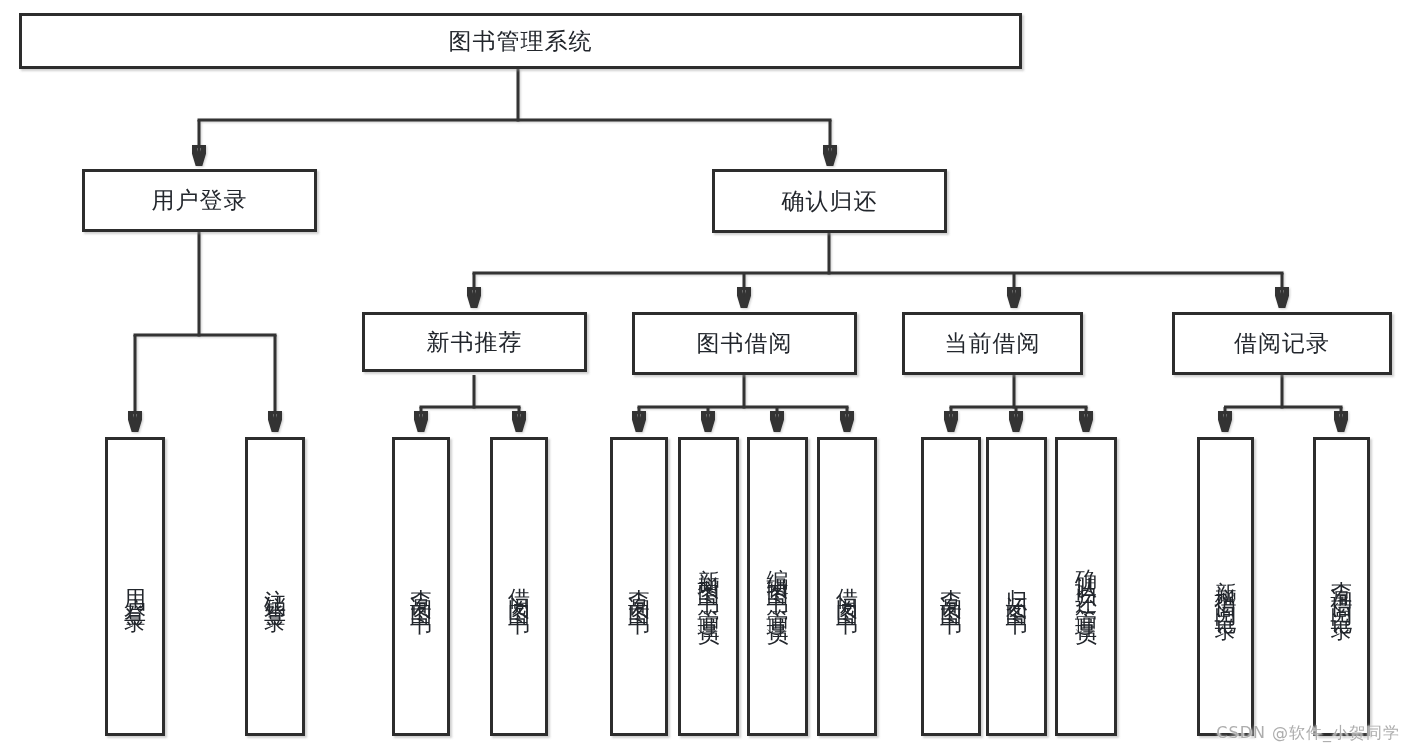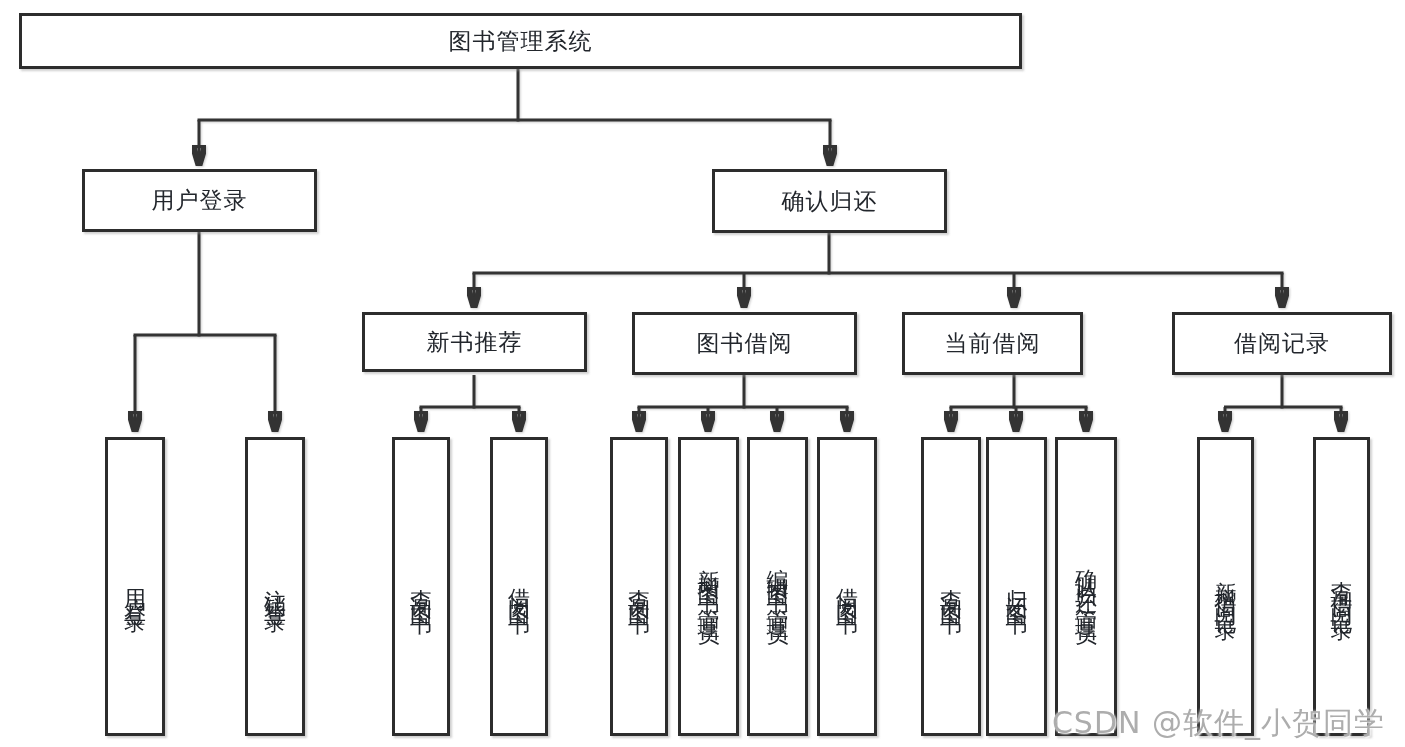--- a/index.html
+++ b/index.html
@@ -49,22 +49,22 @@
   .n-f8 {left:817px; width:60px;}
   .n-f9 {left:921px; width:60px;}
   .n-f10{left:986px; width:61px;}
   .n-f11{left:1055px;width:62px;}
   .n-f12{left:1197px;width:57px;}
   .n-f13{left:1313px;width:57px;}
   .connectors path{stroke:#333333;stroke-width:3;fill:none;}
   .connectors{filter:drop-shadow(1.5px 1.5px 1px rgba(160,160,160,.55));}
   .watermark{
     position:absolute;
-    right:20px;bottom:3px;
-    font-size:30px;
+    right:5px;bottom:3px;
+    font-size:16px;
     color:#adadad;
     letter-spacing:1px;
     text-shadow:0 0 3px #ffffff,1px 1px 2px #ffffff;
     white-space:nowrap;
   }
 </style>
 </head>
 <body>
 
 <div class="stage">

